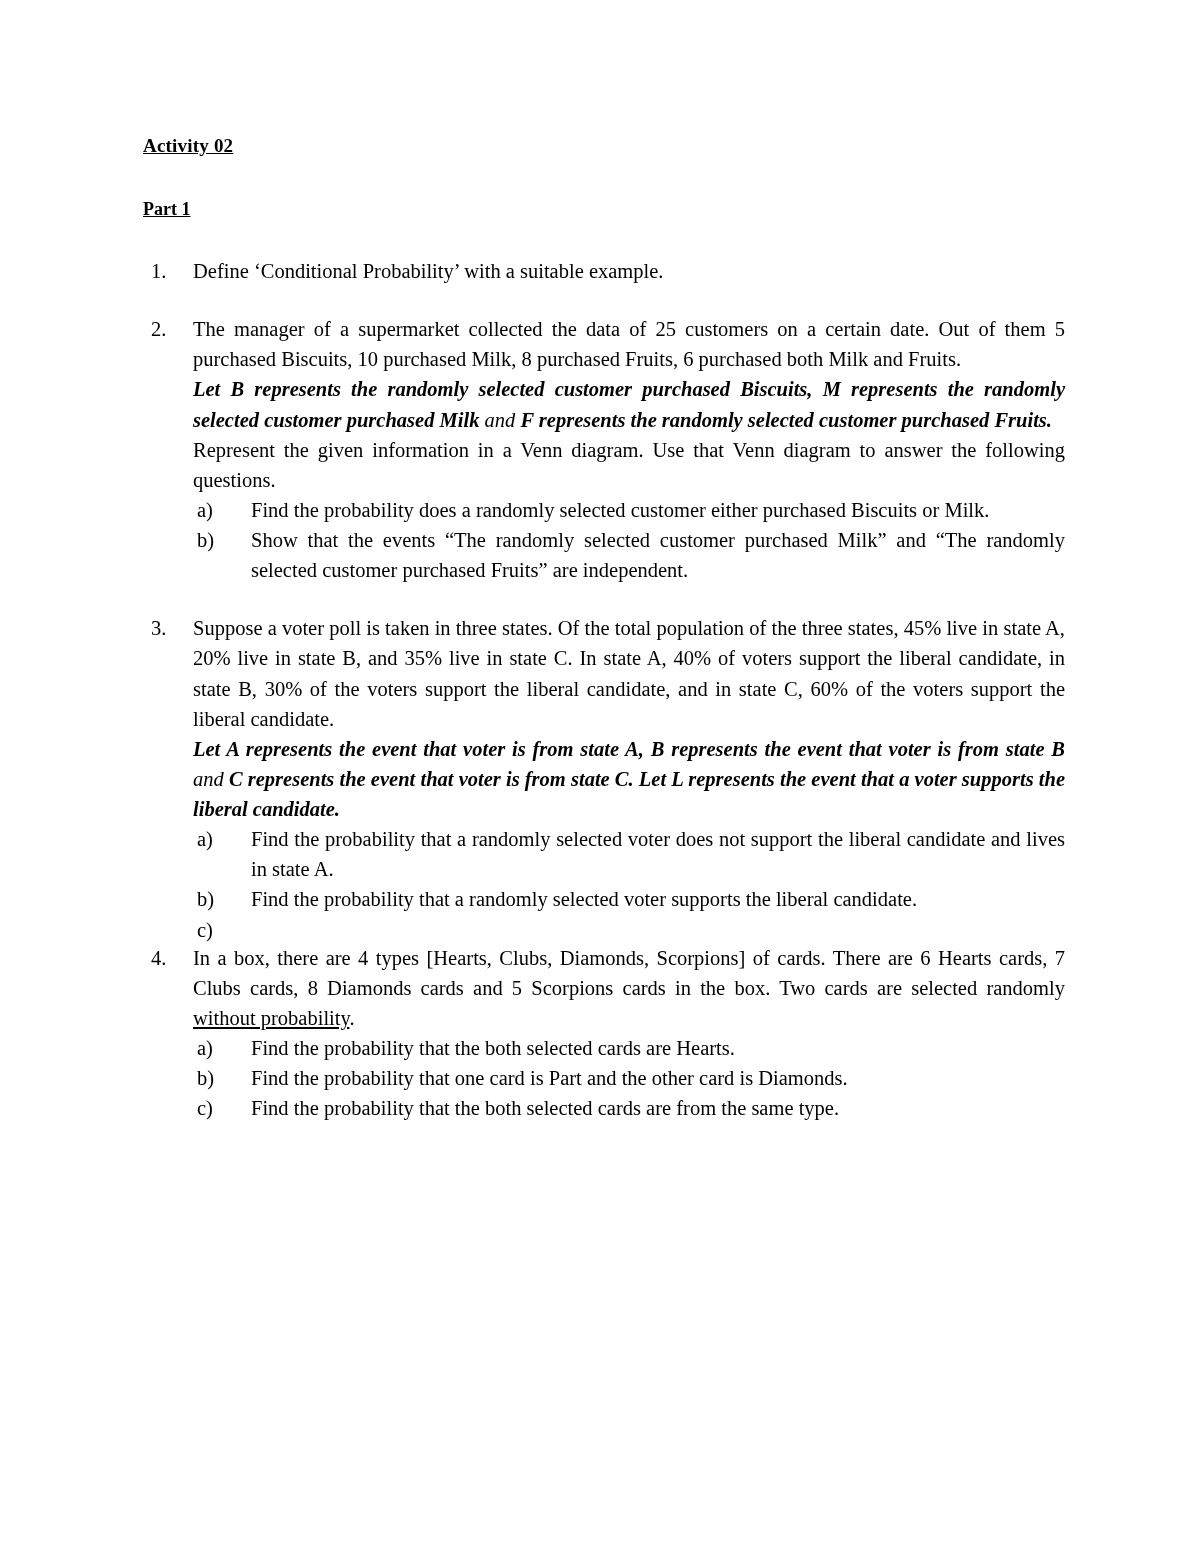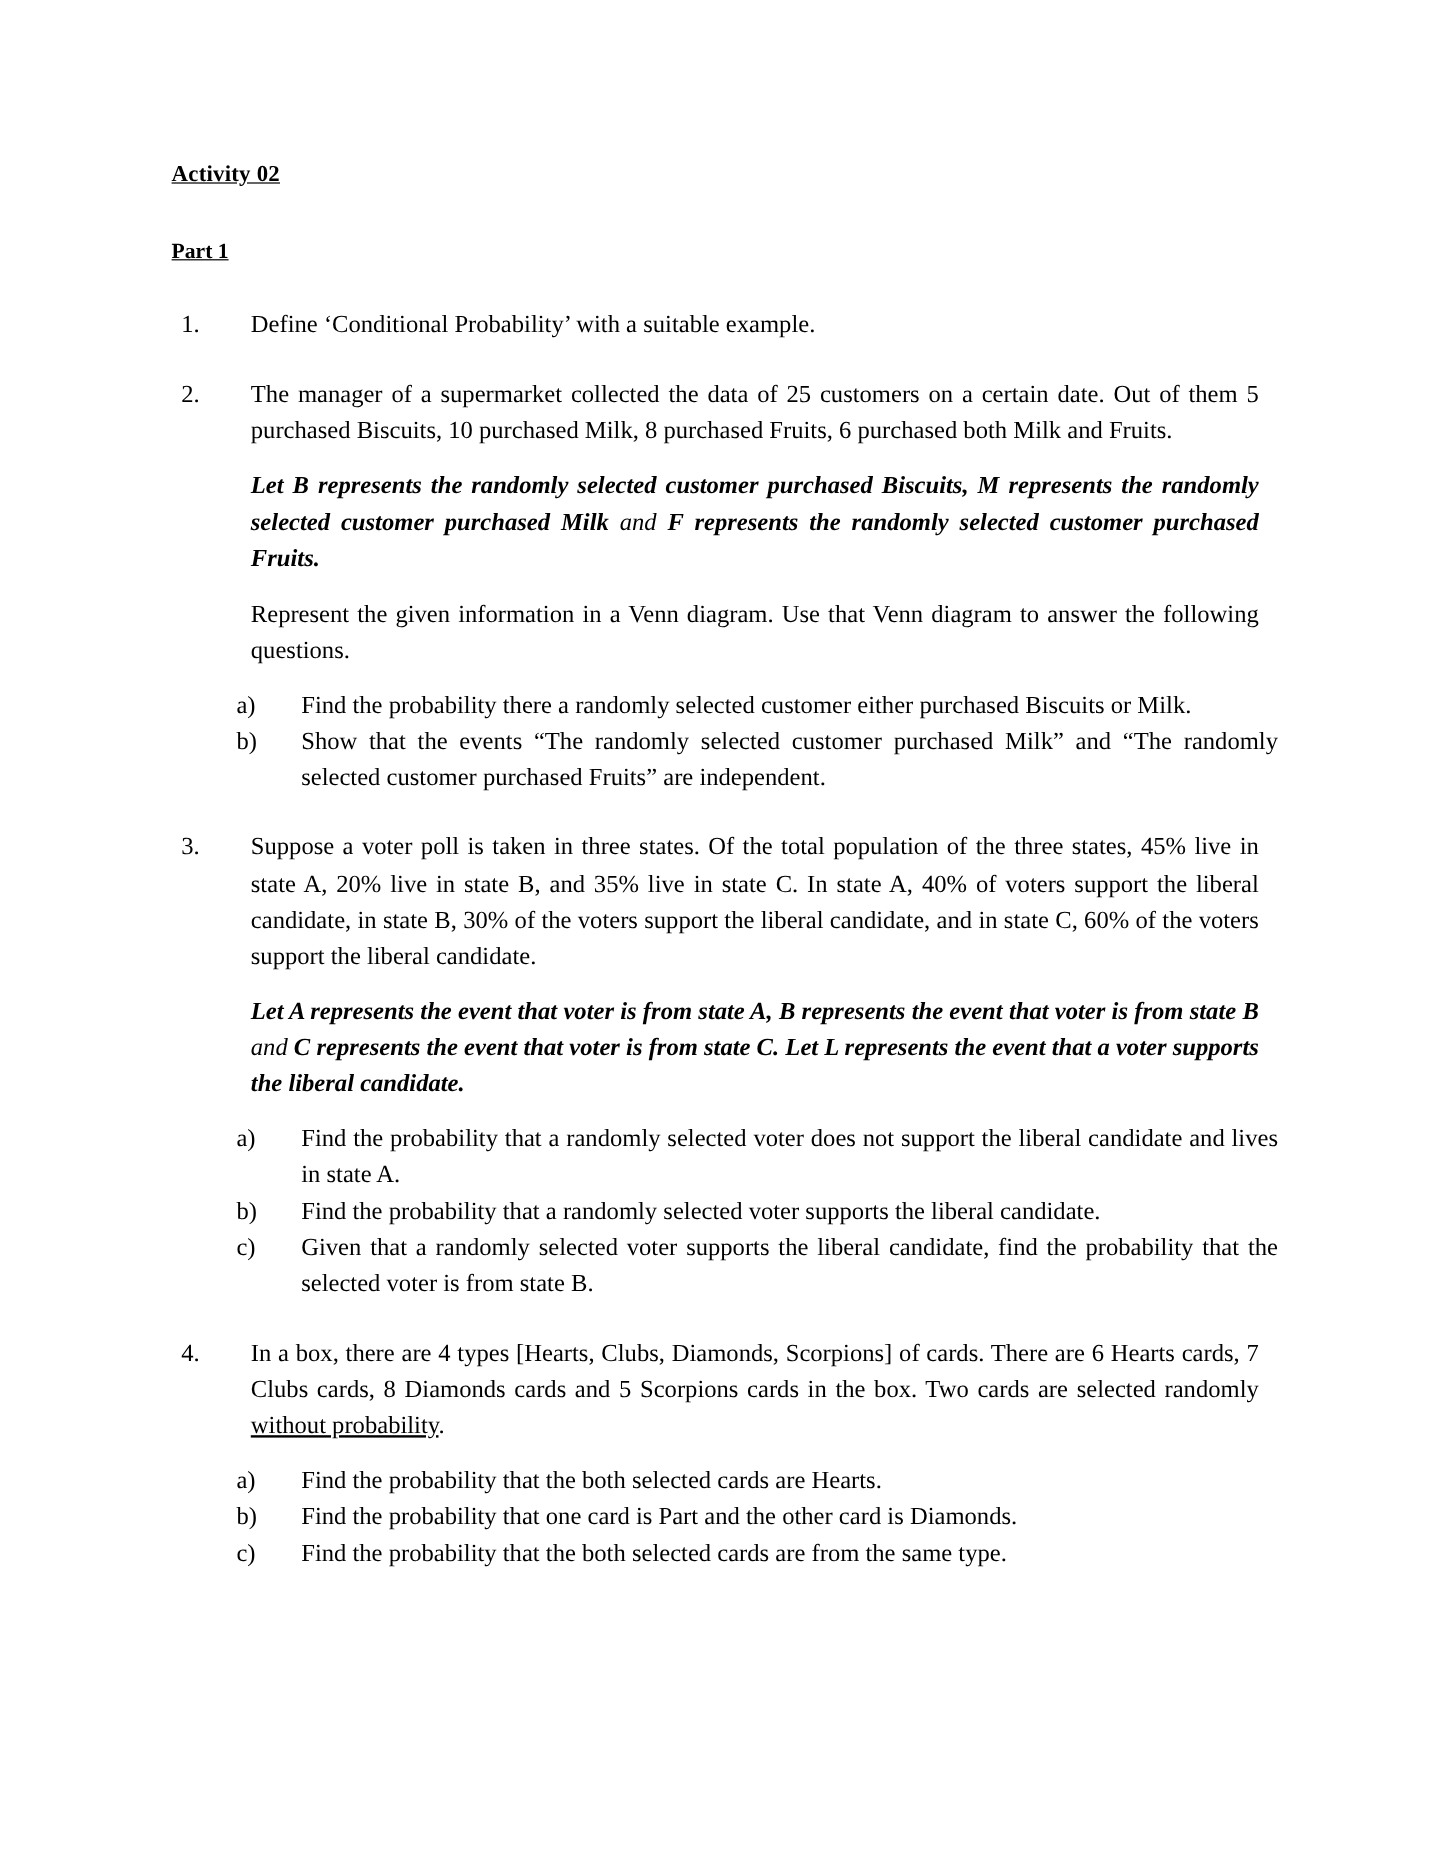--- a/index.html
+++ b/index.html
@@ -47,21 +47,21 @@
     text-align: justify;
   }
   ol.main-list > li .num {
     position: absolute;
     left: 8px;
     top: 0;
     width: 34px;
     text-align: left;
   }
   .q-body p {
-    margin: 16px;
+    margin: 0;
   }
   .emph {
     font-weight: bold;
     font-style: italic;
   }
   .emph .reg {
     font-weight: normal;
     font-style: italic;
   }
   ol.sub-list {
@@ -112,21 +112,21 @@
 
     <li>
       <span class="num">2.</span>
       <div class="q-body">
         <p>The manager of a supermarket collected the data of 25 customers on a certain date. Out of them 5 purchased Biscuits, 10 purchased Milk, 8 purchased Fruits, 6 purchased both Milk and Fruits.</p>
         <p class="emph"><span>Let B represents the randomly selected customer purchased Biscuits, M represents the randomly selected customer purchased Milk </span><span class="reg">and</span><span> F represents the randomly selected customer purchased Fruits.</span></p>
         <p>Represent the given information in a Venn diagram. Use that Venn diagram to answer the following questions.</p>
         <ol class="sub-list">
           <li>
             <span class="sub-num">a)</span>
-            <span>Find the probability there a randomly selected customer either purchased Biscuits or Milk.</span>
+            <span>Find the probability does a randomly selected customer either purchased Biscuits or Milk.</span>
           </li>
           <li>
             <span class="sub-num">b)</span>
             <span>Show that the events “The randomly selected customer purchased Milk” and “The randomly selected customer purchased Fruits” are independent.</span>
           </li>
         </ol>
       </div>
     </li>
 
     <li class="q3">
@@ -138,21 +138,20 @@
           <li>
             <span class="sub-num">a)</span>
             <span>Find the probability that a randomly selected voter does not support the liberal candidate and lives in state A.</span>
           </li>
           <li>
             <span class="sub-num">b)</span>
             <span>Find the probability that a randomly selected voter supports the liberal candidate.</span>
           </li>
           <li>
             <span class="sub-num">c)</span>
-            <span>Given that a randomly selected voter supports the liberal candidate, find the probability that the selected voter is from state B.</span>
           </li>
         </ol>
       </div>
     </li>
 
     <li>
       <span class="num">4.</span>
       <div class="q-body">
         <p><span>In a box, there are 4 types [Hearts, Clubs, Diamonds, Scorpions] of cards. There are 6 Hearts cards, 7 Clubs cards, 8 Diamonds cards and 5 Scorpions cards in the box. Two cards are selected randomly </span><u class="plain">without probability</u><span>.</span></p>
         <ol class="sub-list sub-indent-wide">

